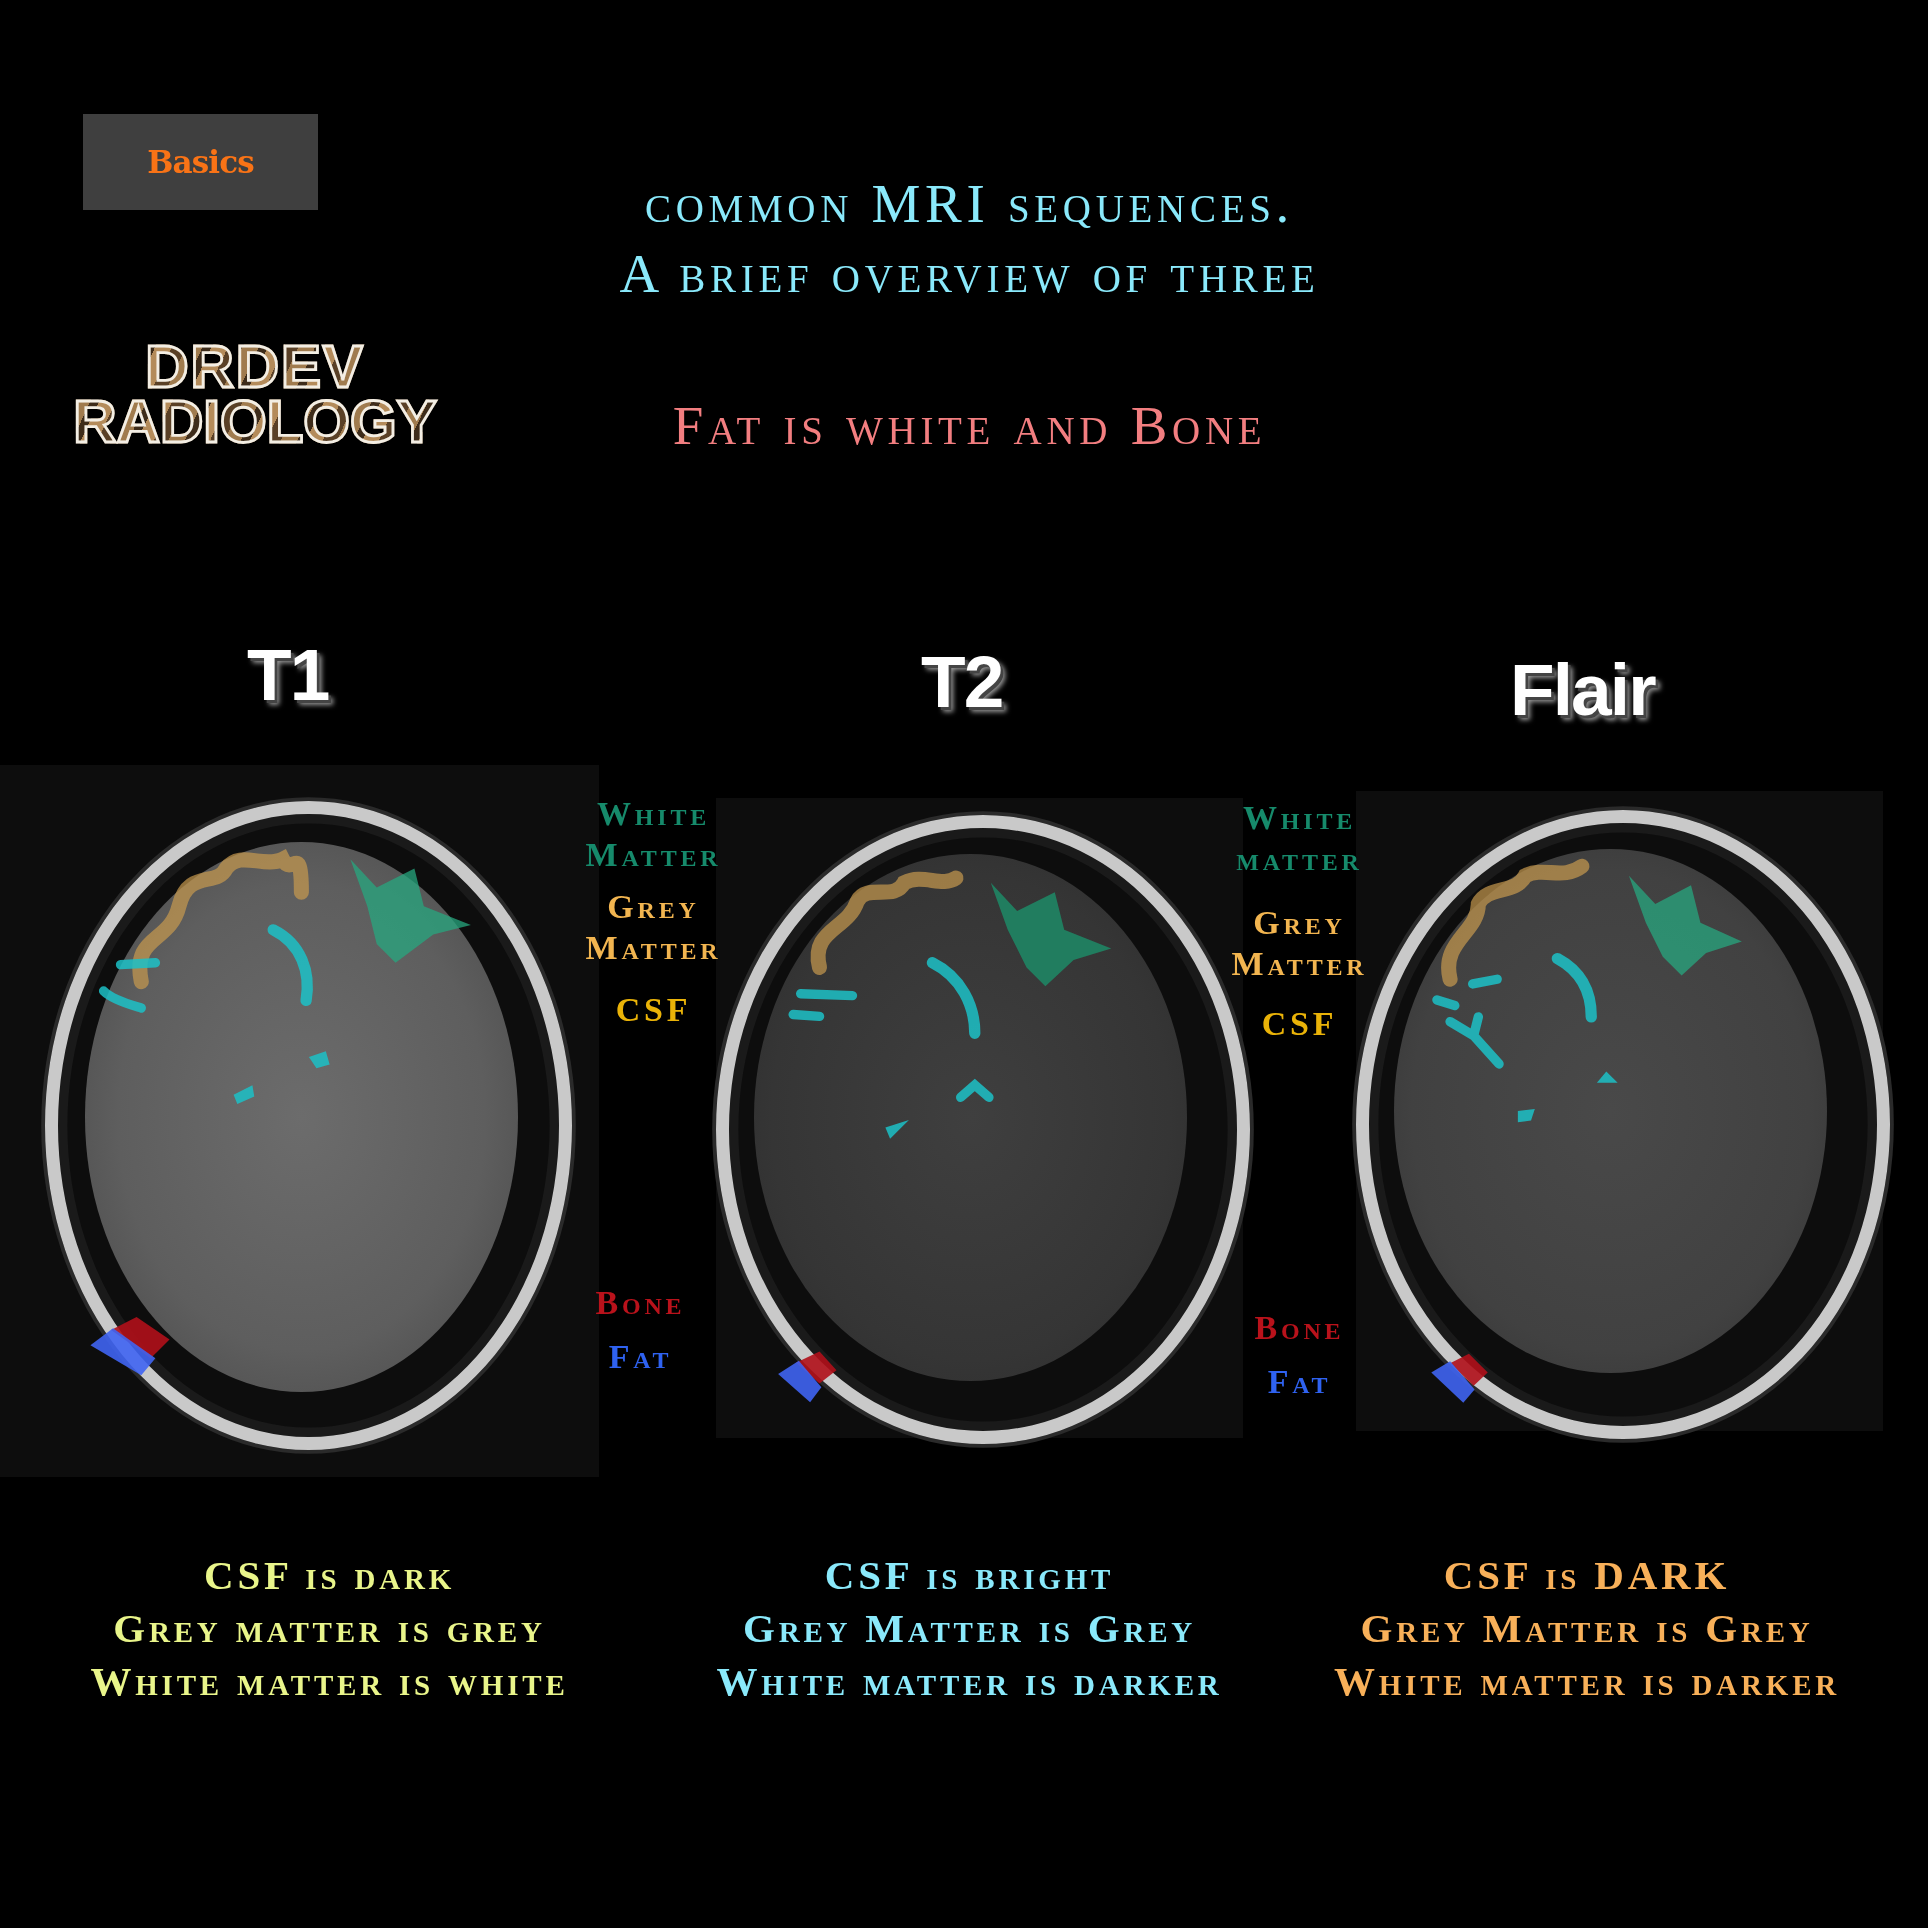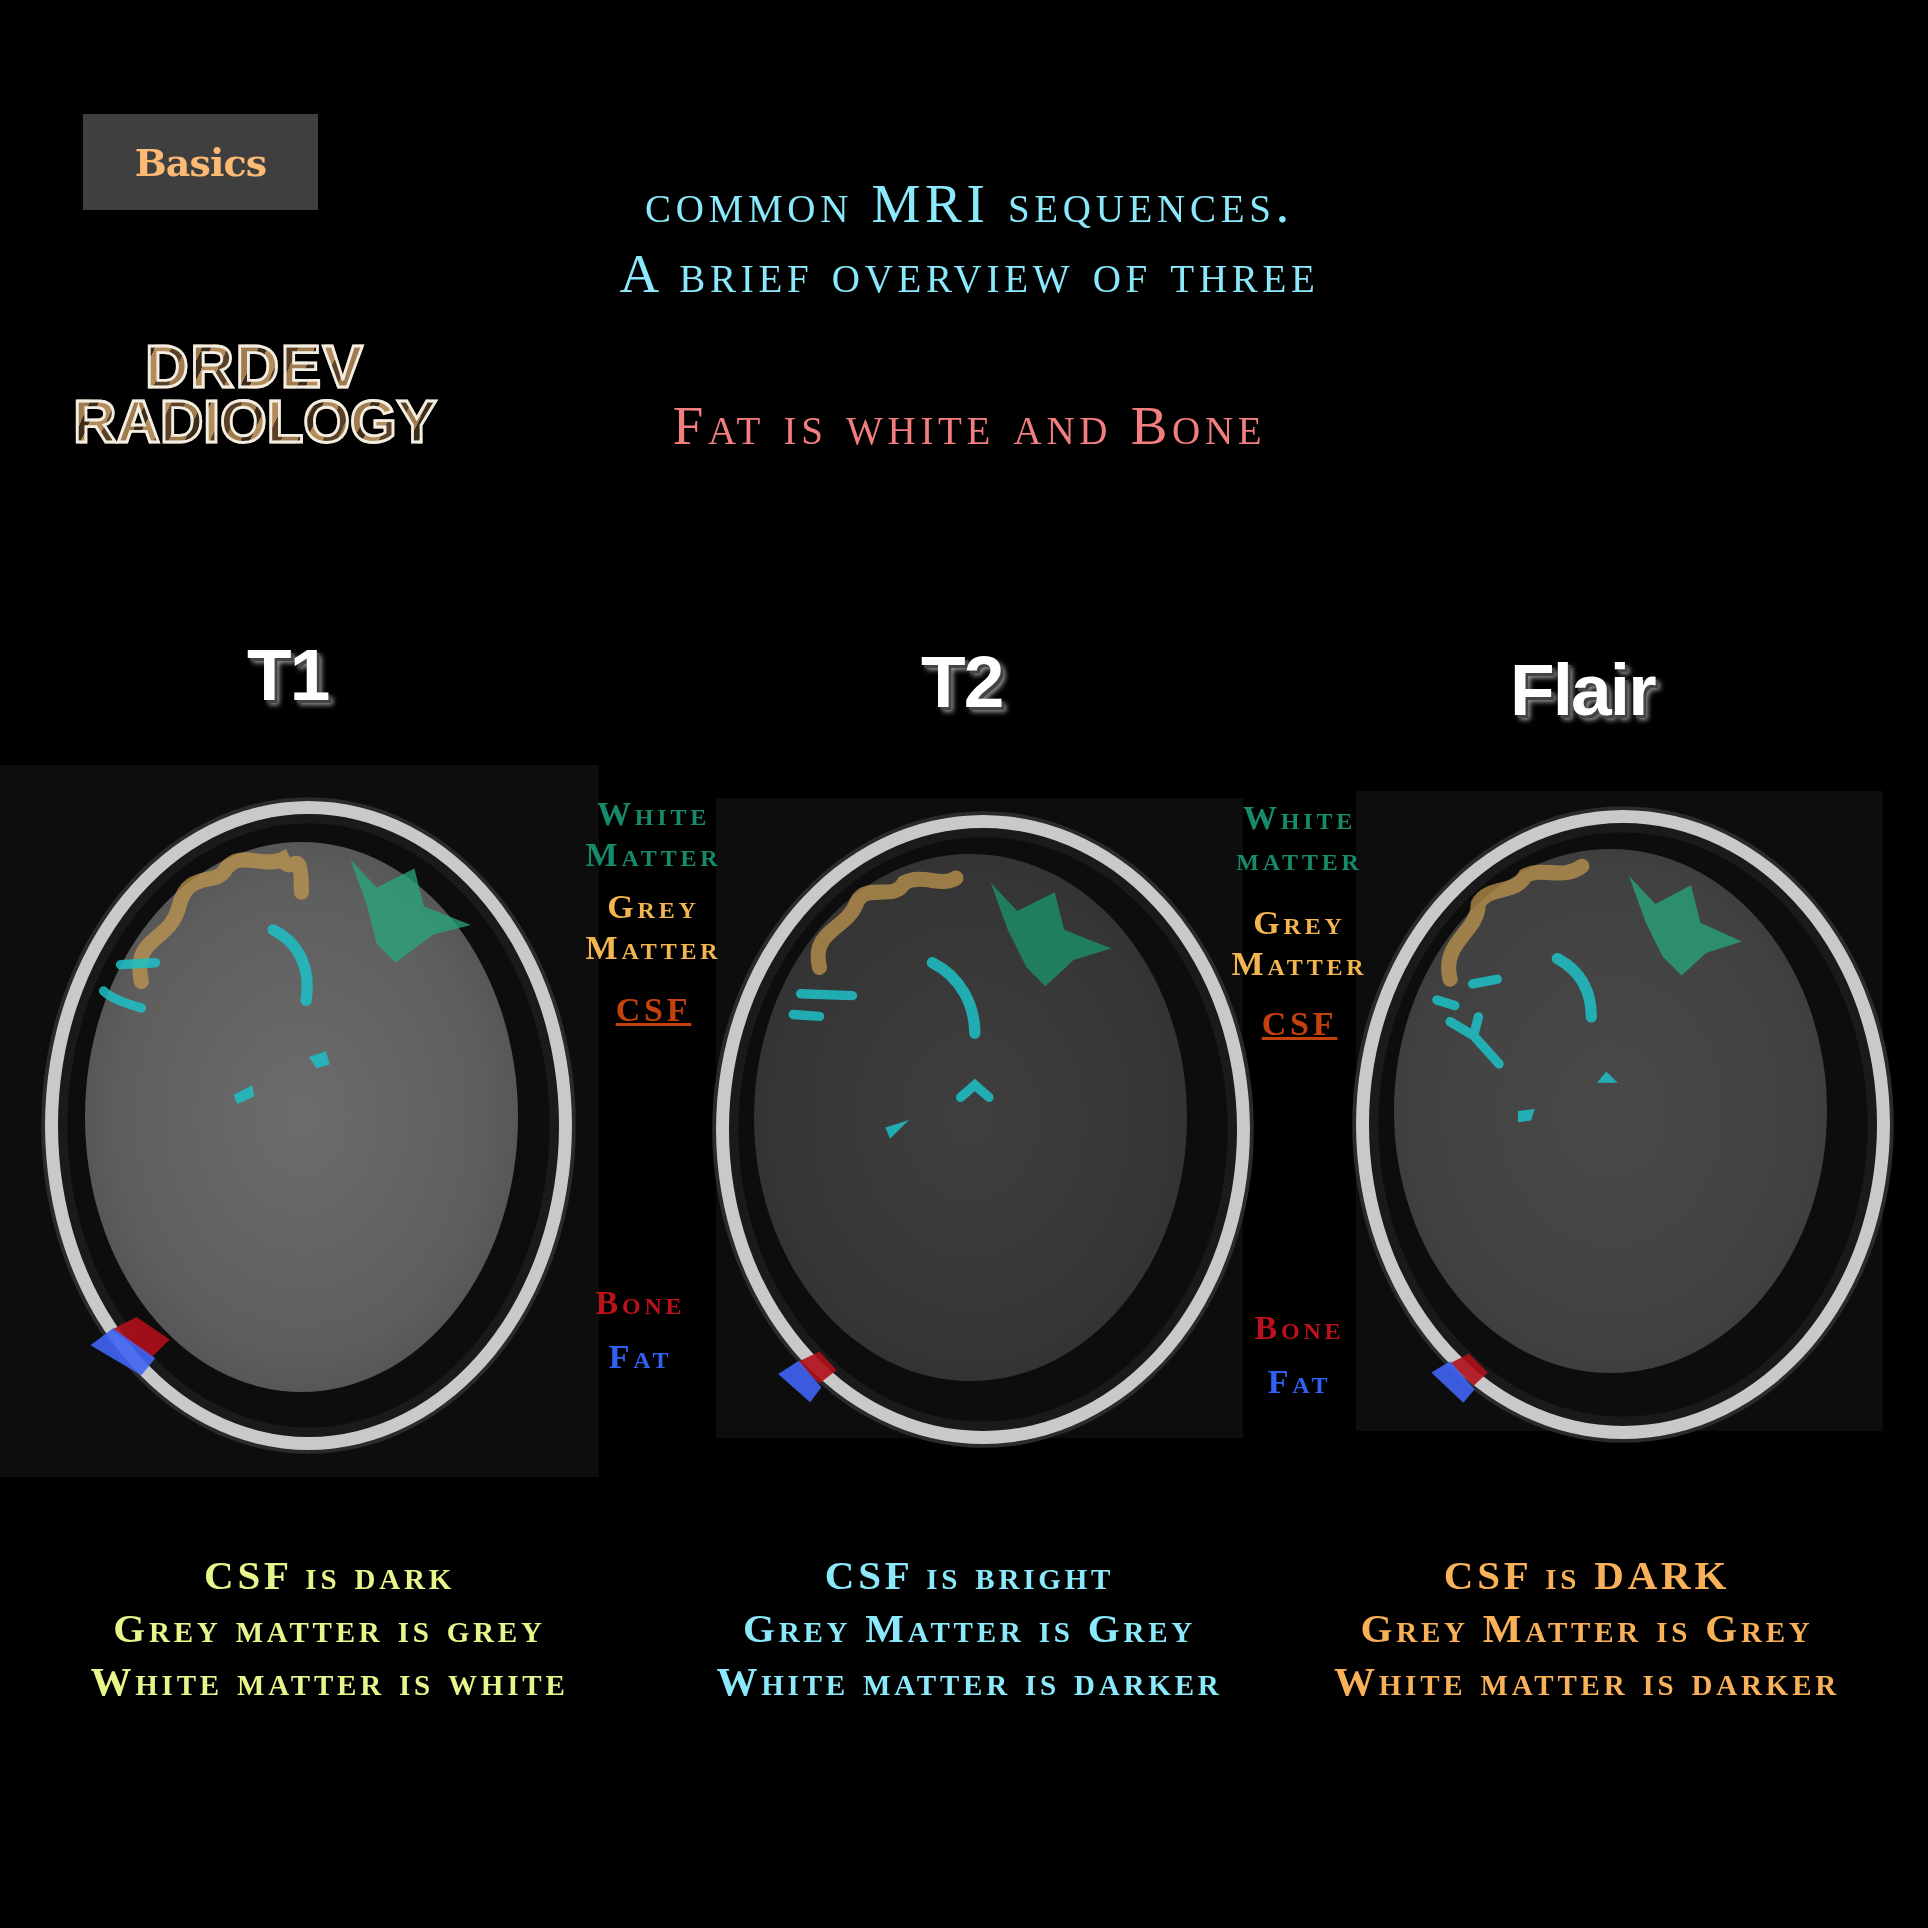--- a/index.html
+++ b/index.html
@@ -3,22 +3,22 @@
 <meta charset="utf-8">
 <style>
   html, body { margin: 0; padding: 0; background: #000; }
   body { width: 1928px; height: 1928px; position: relative; overflow: hidden;
          font-family: "Liberation Serif", "DejaVu Serif", serif; }
   .abs { position: absolute; }
 
   
   .badge { left: 83px; top: 114px; width: 235px; height: 96px; background: #3f3f3f;
            display: flex; align-items: center; justify-content: center; }
-  .badge span { color: #fdba74; font-family: "DejaVu Serif", serif; font-weight: 900;
-                font-size: 38px; letter-spacing: -0.9px; }
+  .badge span { color: #f97316; font-family: "DejaVu Serif", serif; font-weight: 900;
+                font-size: 31px; letter-spacing: -0.9px; }
 
   
   .logo { left: 62px; top: 341px; width: 386px; text-align: center; line-height: 0.86; }
   .logo .l1, .logo .l2 { display: block; font-family: "Liberation Sans", sans-serif; font-weight: 900;
            color: #7a5a36;
            background: repeating-linear-gradient(115deg, #5a4026 0 13px, #a07b4e 13px 28px, #3e2c1a 28px 36px, #b48b5a 36px 51px);
            -webkit-background-clip: text; background-clip: text; -webkit-text-fill-color: transparent;
            -webkit-text-stroke: 2.8px #f3eee4; }
   .logo .l1 { font-size: 60px; letter-spacing: 1.9px; }
   .logo .l2 { font-size: 60px; letter-spacing: 0px; margin-top: 3.8px; }
@@ -34,21 +34,21 @@
 
   
   .panel { background: #0d0d0d; }
   .skull { position: absolute; border-radius: 50%; border: 13px solid #c9c9c9;
            box-shadow: 0 0 0 3.8px #2a2a2a, inset 0 0 0 9.4px #1a1a1a; }
   .brain { position: absolute; border-radius: 50%; }
 
   
   .leg { font-variant: small-caps; font-family: "Liberation Serif", serif; font-size: 34px;
          letter-spacing: 3.8px; text-align: center; line-height: 41px; font-weight: bold; }
-  .wm { color: #168a6b; } .gm { color: #f2b550; } .csf { color: #c2410c; text-decoration: underline; }
+  .wm { color: #168a6b; } .gm { color: #f2b550; } .csf { color: #eab308; }
   .bone { color: #b9121b; } .fat { color: #2f62f0; }
 
   
   .cap { font-variant: small-caps; text-align: center; font-size: 41px; line-height: 53px; letter-spacing: 3.8px; font-weight: bold; }
   .cap.t1 { color: #e9f58a; } .cap.t2 { color: #8ae9fb; } .cap.fl { color: #f8b059; }
 </style>
 </head>
 <body>
 
 <div class="abs badge">

